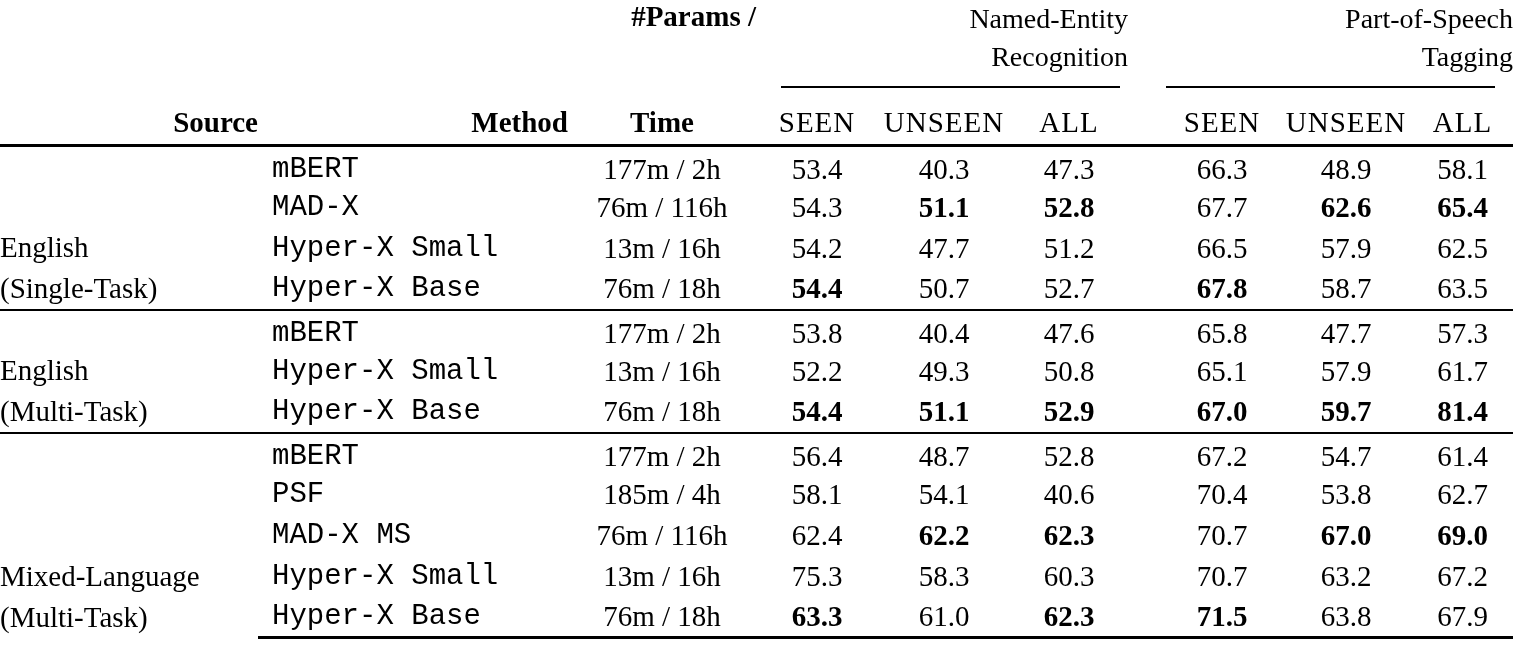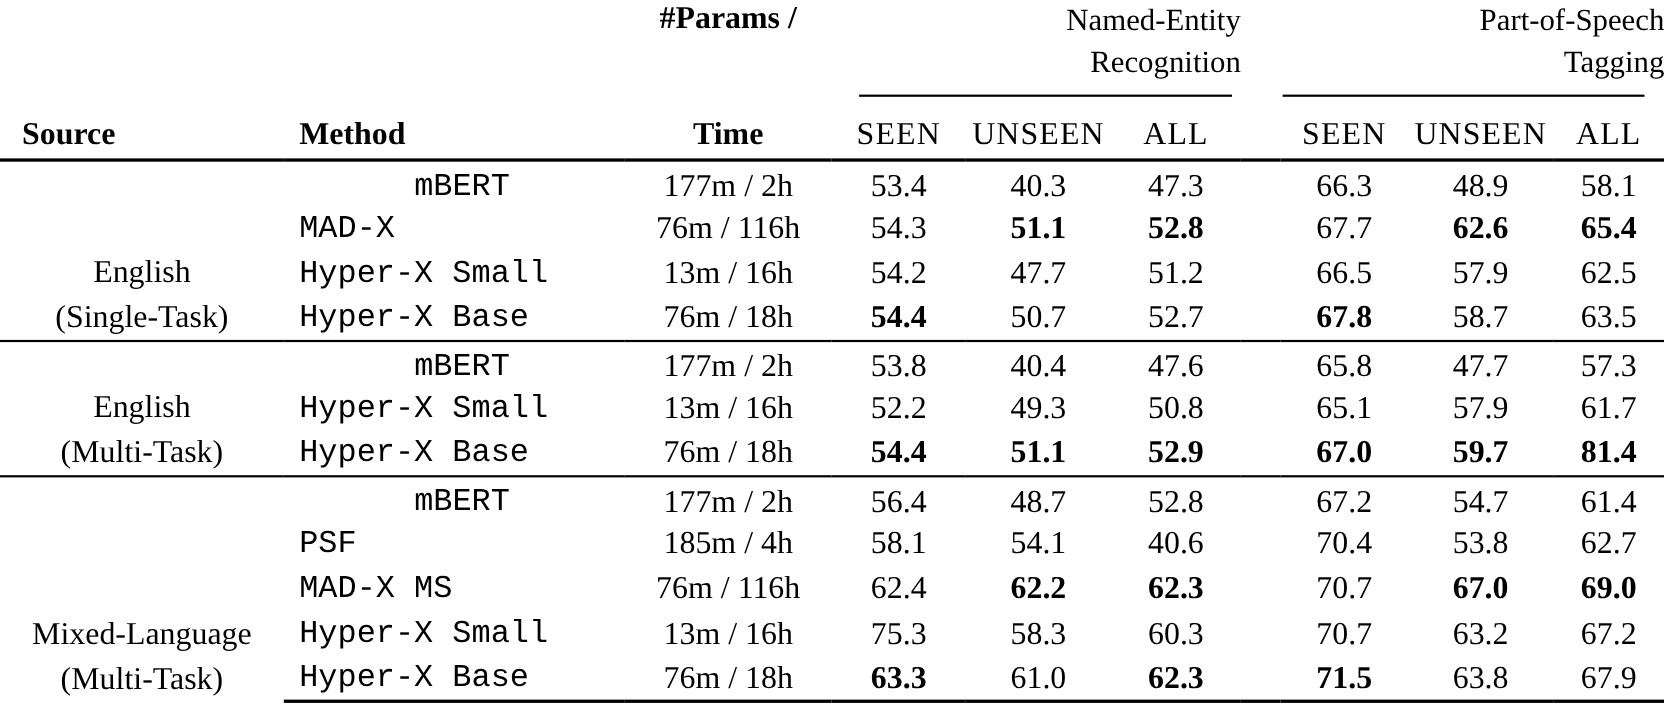--- a/index.html
+++ b/index.html
@@ -13,36 +13,36 @@
   col.c-method  { width:310px; }
   col.c-params  { width:188px; }
   col.c-ner1 { width:122px; } col.c-ner2 { width:132px; } col.c-ner3 { width:118px; }
   col.c-gap  { width:36px; }
   col.c-pos1 { width:116px; } col.c-pos2 { width:132px; } col.c-pos3 { width:101px; }
 
   
   tr.group-row td { height:80px; vertical-align:top; }
   .group-title { font-size:28px; line-height:38px; text-align:right; }
   td.params-top { vertical-align:bottom; padding-bottom:6px; }
-  .params-l1 { font-weight:bold; font-size:29px; text-align:center; }
+  .params-l1 { font-weight:bold; font-size:29px; text-align:right; }
   tr.cmid-row td { height:14px; vertical-align:top; }
   .cmidrule { height:0; border-top:2px solid #000; }
   .cmidrule.ner { margin-left:25px; margin-right:8px; }
   .cmidrule.pos { margin-left:2px; margin-right:18px; }
   tr.colhead-row th { height:44px; border-bottom:3px solid #000; font-size:29px; }
-  th.left-h { text-align:left; font-weight:bold; }
+  th.left-h { text-align:right; font-weight:bold; }
   th.src-h { padding-left:20px; }
   th.mth-h { padding-left:14px;margin-top:10px; }
   th.params-h { font-weight:bold; }
   th.sc { font-size:23px; letter-spacing:1px; font-weight:normal; }
   th.sc::first-letter { font-size:29px; letter-spacing:1px; }
 
   
   tbody tr { height:41px; }
-  tbody tr:first-child td { padding-top:5px;text-align:center; }
+  tbody tr:first-child td { padding-top:5px; }
   tbody.sep tr:first-child td { border-top:2.5px solid #000; }
   tbody:last-child tr:last-child td { border-bottom:3.5px solid #000; }
   td.source { text-align:left; vertical-align:bottom;
               font-size:29px; line-height:41px; }
   td.method { text-align:left; padding-left:14px;
               font-family:"Liberation Mono","DejaVu Sans Mono",monospace;
               font-size:29px; }
   td.params { font-size:29px; }
   td.num { font-size:29px; }
   .b { font-weight:bold; }

